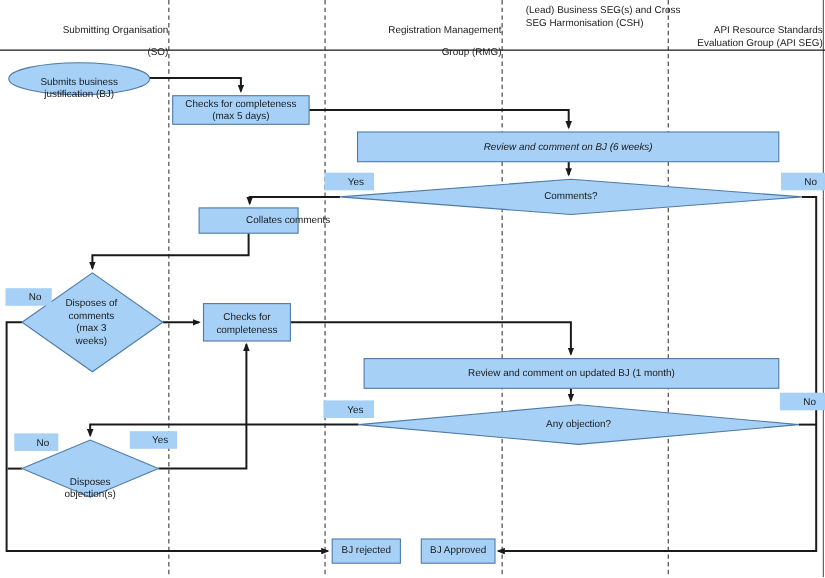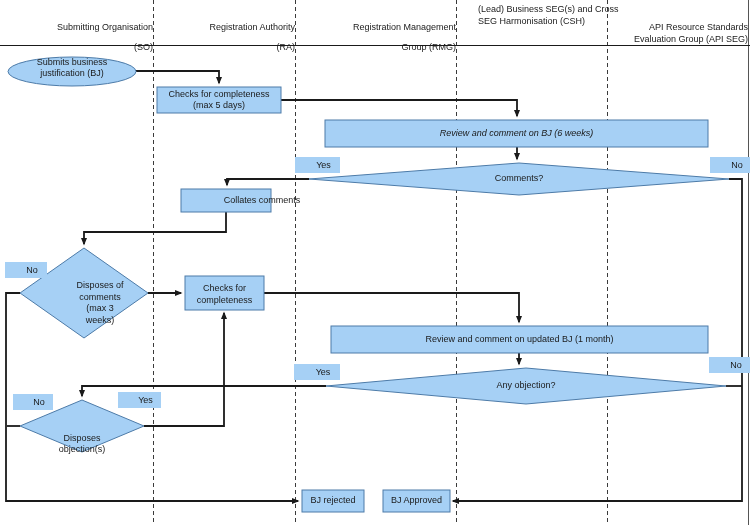--- a/index.html
+++ b/index.html
@@ -77,45 +77,41 @@
     <polygon class="shape" points="326,386 526,368 726,386 526,404"></polygon>
     <polygon class="shape" points="20,426 82,400 144,426 82,452"></polygon>
     <rect class="shape" x="302" y="490" width="62" height="22"></rect>
     <rect class="shape" x="383" y="490" width="67" height="22"></rect>
   </svg>
 
   <div class="hdr gap" style="left:0;width:153px;">
     <span class="l1">Submitting Organisation</span>
     <span class="l2">(SO)</span>
   </div>
-  <div class="hdr gap" style="left:154px;width:141px;">
-    <span class="l1">Registration Authority</span>
-    <span class="l2">(RA)</span>
-  </div>
   <div class="hdr gap" style="left:296px;width:160px;">
     <span class="l1">Registration Management</span>
     <span class="l2">Group (RMG)</span>
   </div>
   <div class="hdr left" style="left:474px;width:150px;padding-top:3px;">
     <span class="l1">(Lead) Business SEG(s) and Cross</span>
     <span class="l2">SEG  Harmonisation (CSH)</span>
   </div>
   <div class="hdr" style="left:608px;width:140px;">
     <span class="l1">API Resource Standards</span>
     <span class="l2">Evaluation Group (API SEG)</span>
   </div>
 
-  <div class="txt" style="left:20px;top:58px;width:104px;height:20px;">Submits business
+  <div class="txt" style="left:20px;top:70px;width:104px;height:20px;">Submits business
 justification (BJ)</div>
   <div class="txt" style="left:157px;top:87px;width:124px;height:26px;">Checks for completeness
 (max 5 days)</div>
   <div class="txt" style="left:325px;top:120px;width:383px;height:27px;font-style:italic;">Review and comment on BJ (6 weeks)</div>
   <div class="txt" style="left:449px;top:171px;width:140px;height:16px;">Comments?</div>
   <div class="txt" style="left:181px;top:189px;width:90px;height:23px;margin-left:36px;">Collates comments</div>
-  <div class="txt" style="left:40px;top:269px;width:120px;height:48px;margin-top:10px;">Disposes of
+  <div class="txt" style="left:23px;top:269px;width:120px;height:48px;">Disposes of
 comments
 (max 3
 weeks)</div>
   <div class="txt" style="left:185px;top:276px;width:79px;height:37px;">Checks for
 completeness</div>
   <div class="txt" style="left:331px;top:326px;width:377px;height:27px;">Review and comment on updated BJ (1 month)</div>
   <div class="txt" style="left:456px;top:378px;width:140px;height:16px;">Any objection?</div>
   <div class="txt" style="left:32px;top:431px;width:100px;height:26px;">Disposes
 objection(s)</div>
   <div class="txt" style="left:302px;top:490px;width:62px;height:22px;">BJ rejected</div>

